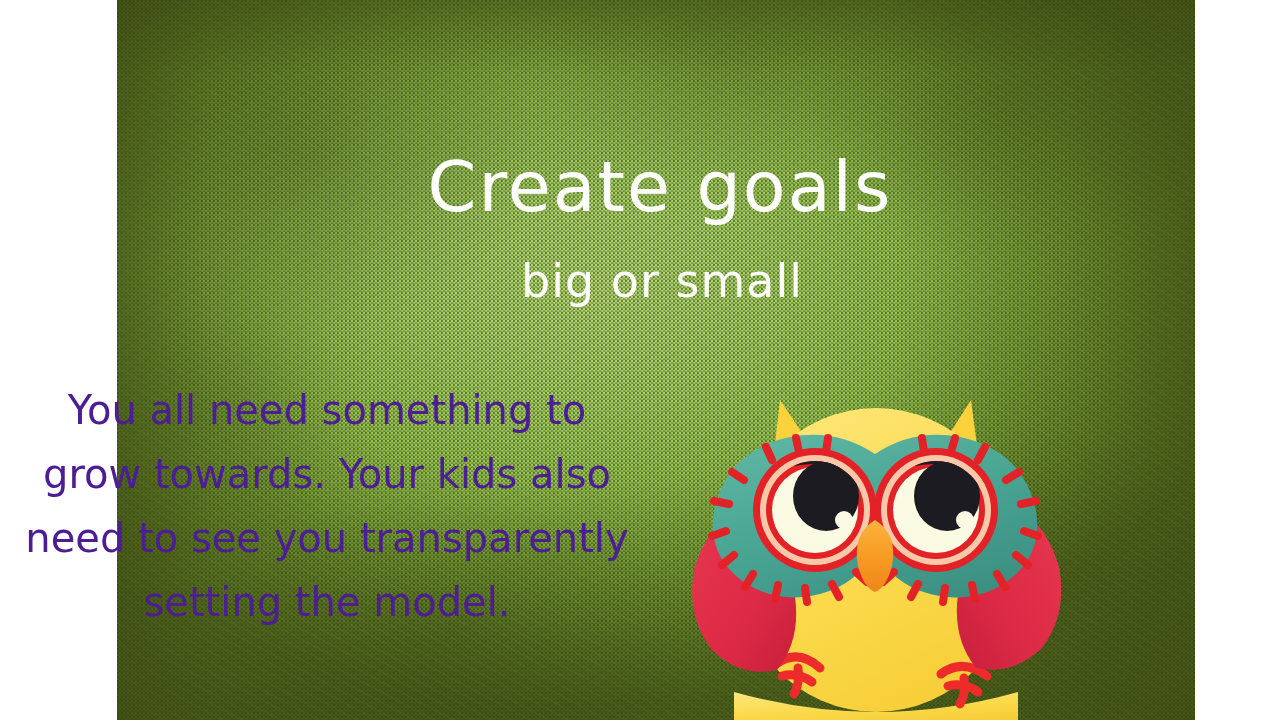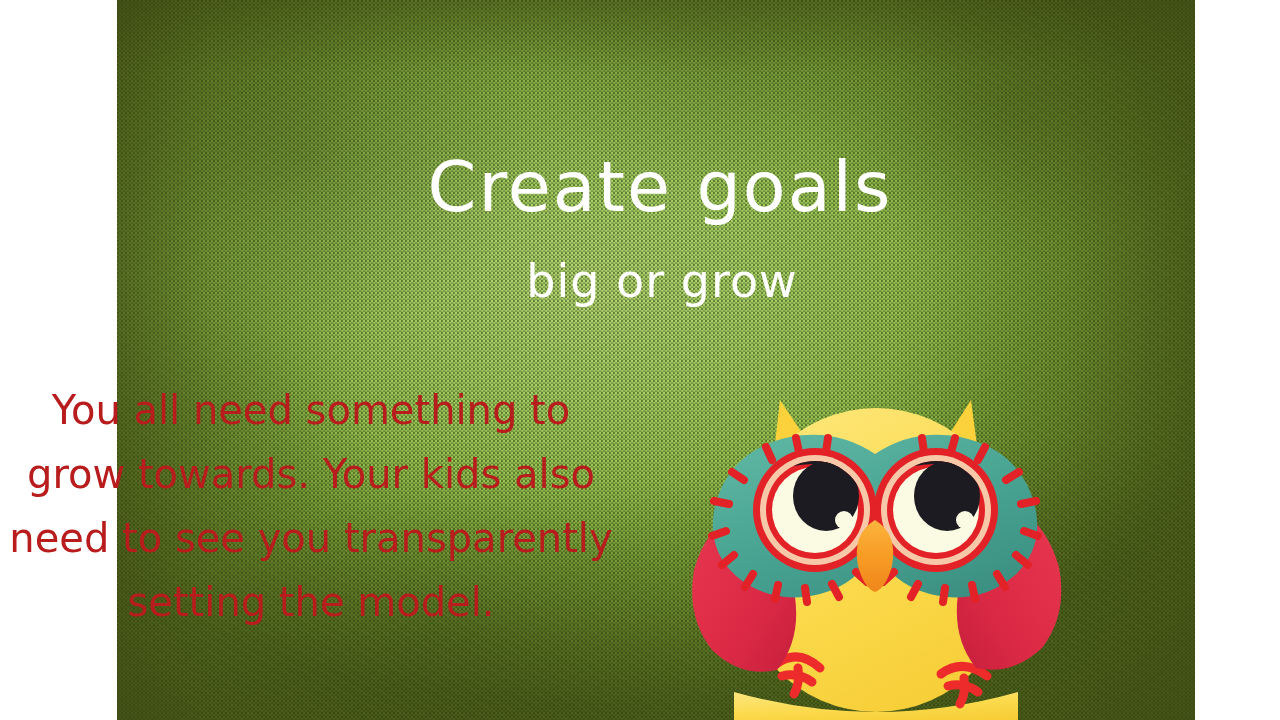--- a/index.html
+++ b/index.html
@@ -130,25 +130,25 @@
     font-family: "DejaVu Sans", sans-serif;
     font-size: 46px;
     font-weight: 400;
     letter-spacing: 1px;
     line-height: 1.0;
     white-space: nowrap;
   }
 
   #body-text {
     position: absolute;
-    left: 6px;
+    left: 22px;
     top: 378px;
     width: 610px;
     text-align: center;
-    color: #b91c1c;
+    color: #4c1d95;
     font-family: "DejaVu Sans", sans-serif;
     font-size: 40px;
     font-weight: 400;
     line-height: 64px;
     letter-spacing: 0px;
   }
 
   
   #owl {
     position: absolute;
@@ -166,21 +166,21 @@
 
   <div id="slide-canvas">
     <div class="bg-base"></div>
     <div class="bg-mottle"></div>
     <div class="bg-weave"></div>
     <div class="bg-fibers"></div>
     <div class="bg-vignette"></div>
   </div>
 
   <div id="title">Create goals</div>
-  <div id="subtitle">big or grow</div>
+  <div id="subtitle">big or small</div>
   <div id="body-text">You all need something to grow towards.  Your kids also need to see you transparently  setting the model.</div>
 
   <div id="owl">
     <svg viewBox="0 0 440 328" xmlns="http://www.w3.org/2000/svg">
       <defs>
         <linearGradient id="gBody" x1="0.25" y1="0" x2="0.75" y2="1">
           <stop offset="0%" stop-color="#fde677"></stop>
           <stop offset="55%" stop-color="#fbd94a"></stop>
           <stop offset="100%" stop-color="#f6cd36"></stop>
         </linearGradient>

